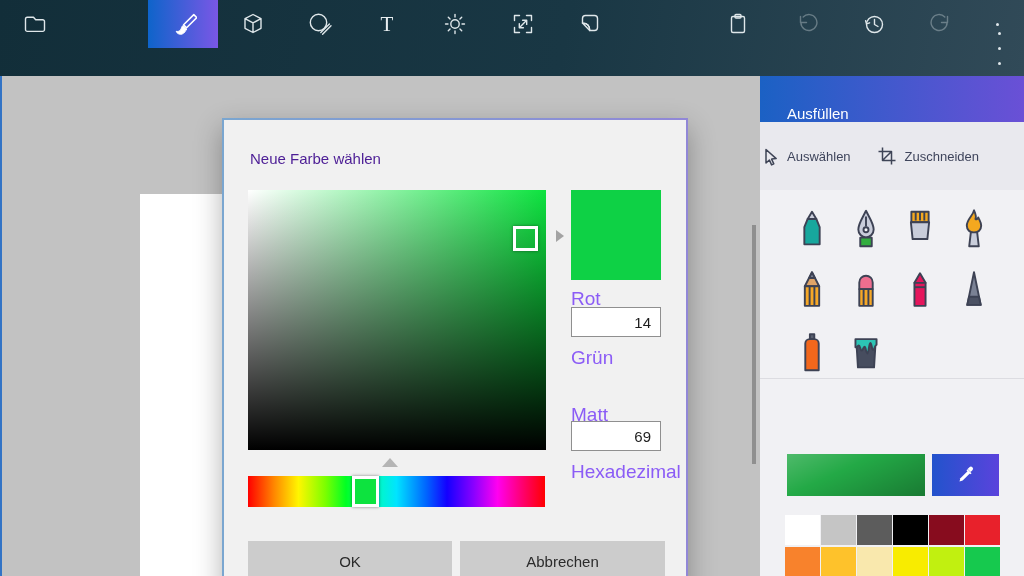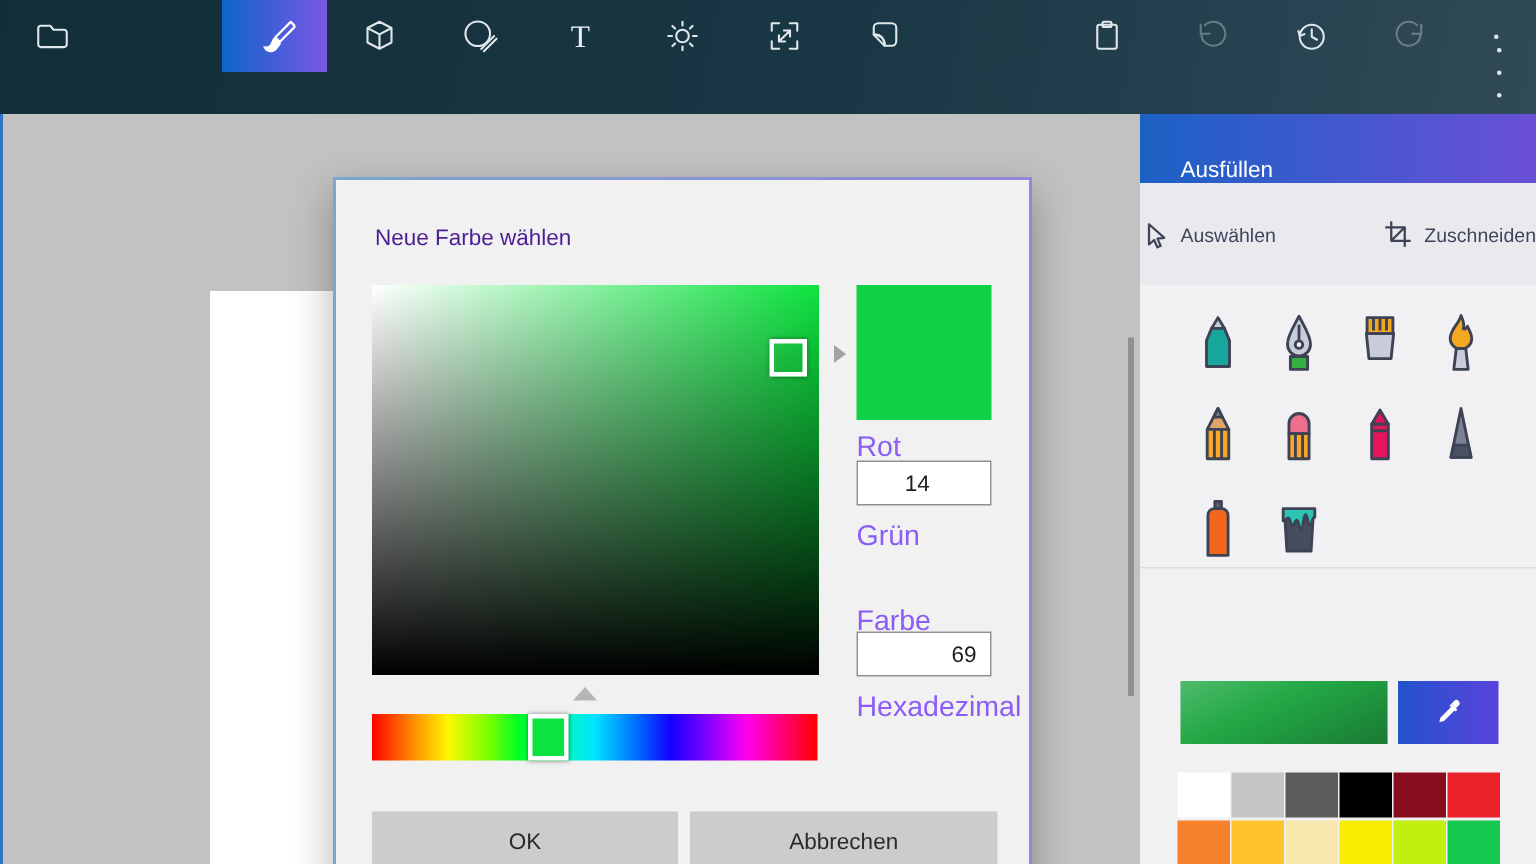--- a/index.html
+++ b/index.html
@@ -29,21 +29,21 @@
   
   .workspace { position:relative; width:1024px; height:500px; background:#c2c2c2; overflow:hidden; }
   .accent-edge { position:absolute; left:0; top:0; width:2px; height:500px; background:#3273c5; }
   .canvas-page { position:absolute; left:140px; top:118px; width:520px; height:382px; background:#fff; }
   .scroll-thumb { position:absolute; left:752px; top:149px; width:4px; height:239px; background:#8f8f8f; }
 
   
   .panel { position:absolute; left:760px; top:0; width:264px; height:500px; background:#f1f1f4; }
   .panel-header { height:46px; background:linear-gradient(90deg,#1b61c4,#6a50d6); color:#fff;
     font-size:15px; display:flex; align-items:flex-end; padding-left:27px; }
-  .panel-actions { height:68px; background:#e9e9ee; display:flex; align-items:center; justify-content:space-between; gap:26px; }
+  .panel-actions { height:68px; background:#e9e9ee; display:flex; align-items:center; justify-content:flex-start; gap:26px; }
   .p-action { display:flex; align-items:center; gap:8px; font-size:13px; color:#3f455c; }
   .p-ic { stroke:#3e4456; stroke-width:1.5; fill:none; stroke-linejoin:round; }
 
   .tools-grid { position:absolute; left:0; top:114px; width:264px; height:189px;
     border-bottom:1px solid #dcdce1; padding:8px 0 0 25px;
     display:grid; grid-template-columns:repeat(4,54px); grid-auto-rows:62px; }
   .tool-btn { display:flex; align-items:center; justify-content:center; }
   .tool-btn svg { width:46px; height:46px; }
   .tool-btn svg * { stroke:#3d4254; stroke-width:2; stroke-linejoin:round; }
 
@@ -335,25 +335,25 @@
         <div class="up-arrow"></div>
 
         <div class="hue-bar">
           <div class="hue-marker" style="background-color: rgb(13, 227, 63);"></div>
         </div>
 
         <div class="right-arrow"></div>
         <div class="preview" style="background-color: rgb(14, 209, 69);"></div>
 
         <label class="fld-label" style="top:168px">Rot</label>
-        <input class="fld-input" style="top: 187px; text-align: center;" value="14">
+        <input class="fld-input" style="top: 187px;" value="14">
 
         <label class="fld-label" style="top:227px">Grün</label>
 
-        <label class="fld-label" style="top:284px">Farbe</label>
+        <label class="fld-label" style="top:284px">Matt</label>
         <input class="fld-input" style="top: 301px; padding-left: 32px;" value="69">
 
         <label class="fld-label" style="top:341px">Hexadezimal</label>
 
         <div class="dlg-buttons">
           <button class="dlg-btn ok">OK</button>
           <button class="dlg-btn cancel">Abbrechen</button>
         </div>
       </div>
     </div>

